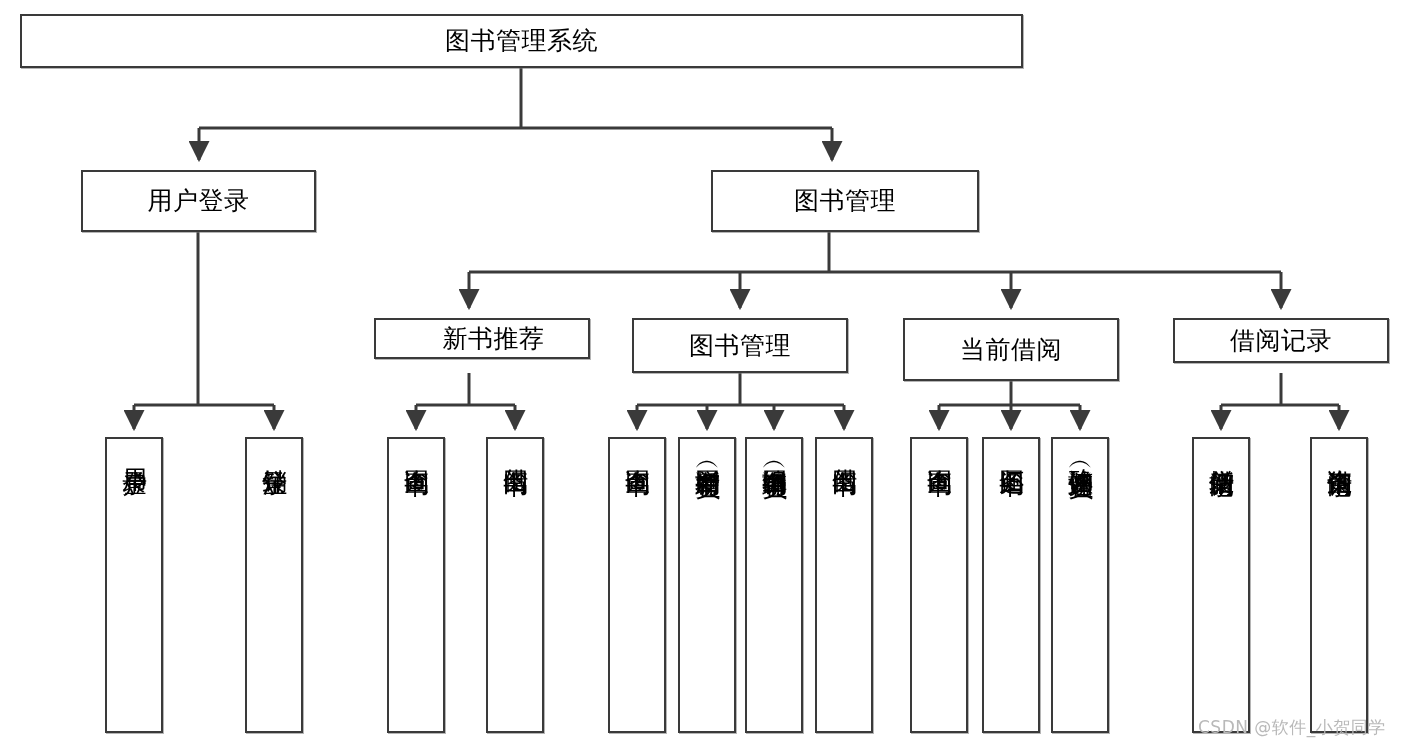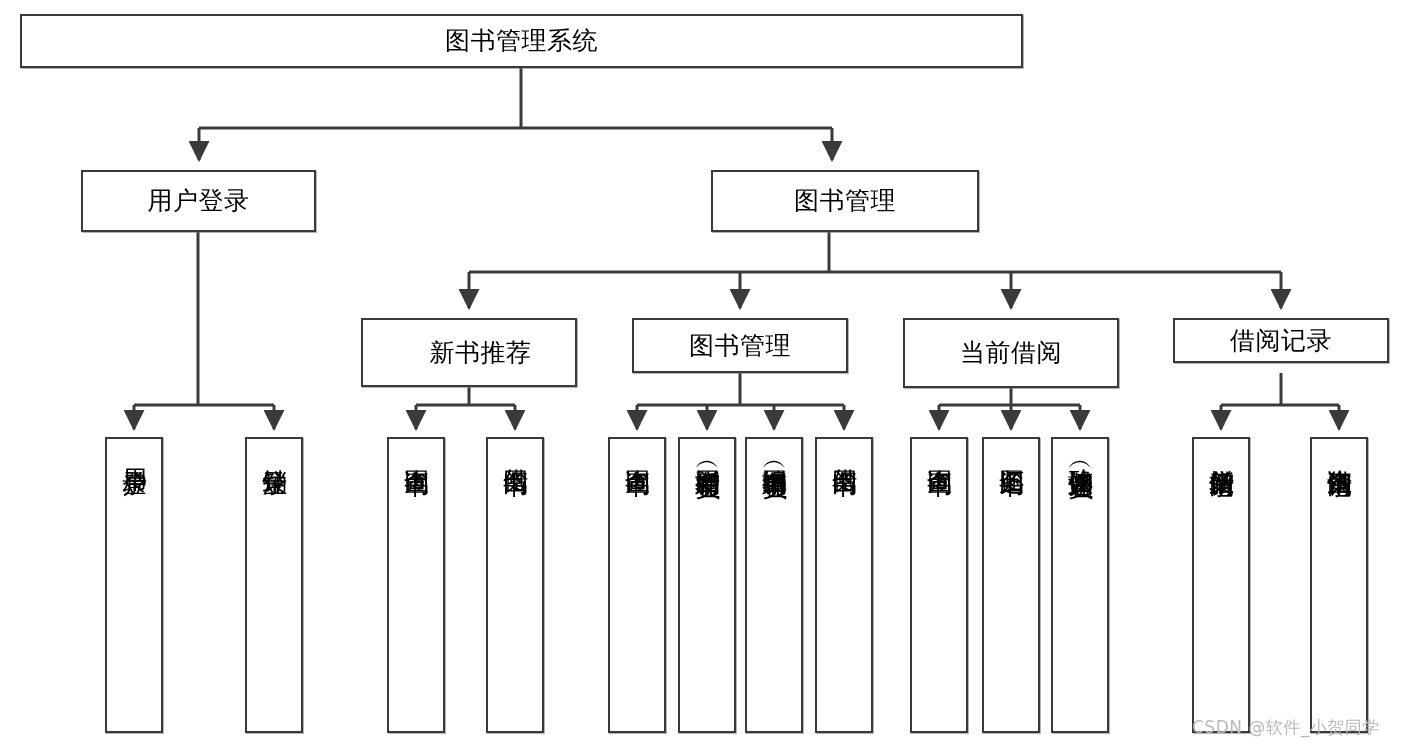--- a/index.html
+++ b/index.html
@@ -57,20 +57,21 @@
     line-height: 1.05;
     letter-spacing: 1px;
   }
   #root-node .label { font-size: 25px; }
   .watermark {
     position: absolute;
     font-size: 17px;
     color: #b9b9b9;
     white-space: nowrap;
     letter-spacing: 0.5px;
+    padding-left: 6px;
   }
 </style>
 </head>
 <body>
 
 <div id="canvas">
 
   <svg id="wires" viewBox="0 0 1405 747" xmlns="http://www.w3.org/2000/svg">
     <defs>
       <marker id="arrow" viewBox="0 0 10 10" refX="9" refY="5" markerWidth="7" markerHeight="7" orient="auto-start-reverse">
@@ -137,27 +138,27 @@
     <span class="label">图书管理系统</span>
   </div>
 
   <div class="node horiz" style="left:81px; top:170px; width:235px; height:62px;">
     <span class="label">用户登录</span>
   </div>
   <div class="node horiz" style="left:711px; top:170px; width:268px; height:62px;">
     <span class="label">图书管理</span>
   </div>
 
-  <div class="node horiz" style="left:361px; top:318px; width:216px; height:69px;padding-left:23px;">
+  <div class="node horiz" style="left:374px; top:318px; width:216px; height:41px;padding-left:23px;">
     <span class="label">新书推荐</span>
   </div>
   <div class="node horiz" style="left:632px; top:318px; width:216px; height:55px;">
     <span class="label">图书管理</span>
   </div>
-  <div class="node horiz" style="left:903px; top:318px; width:216px; height:70px;">
+  <div class="node horiz" style="left:903px; top:318px; width:216px; height:63px;">
     <span class="label">当前借阅</span>
   </div>
   <div class="node horiz" style="left:1173px; top:318px; width:216px; height:45px;">
     <span class="label">借阅记录</span>
   </div>
 
   <div class="node vert" style="left:105px; top:437px; width:58px; height:296px;">
     <span class="label">用户登录</span>
   </div>
   <div class="node vert" style="left:245px; top:437px; width:58px; height:296px;">

